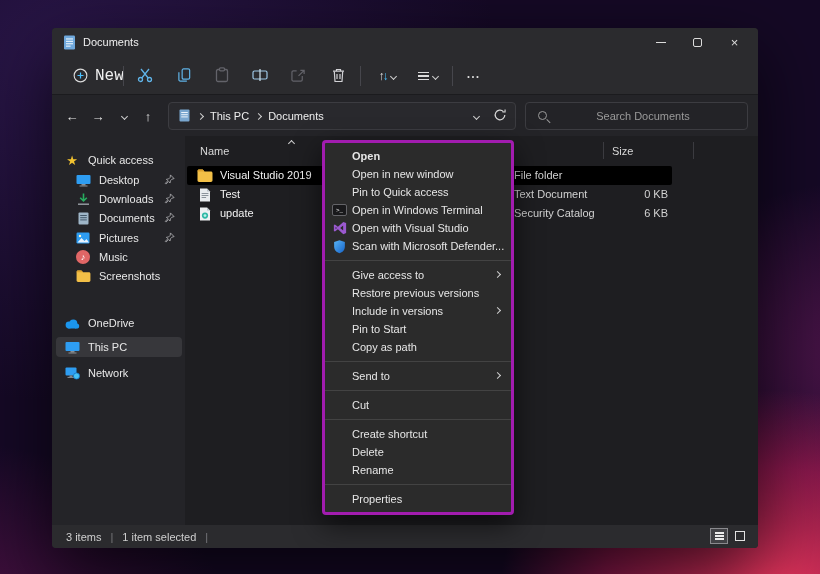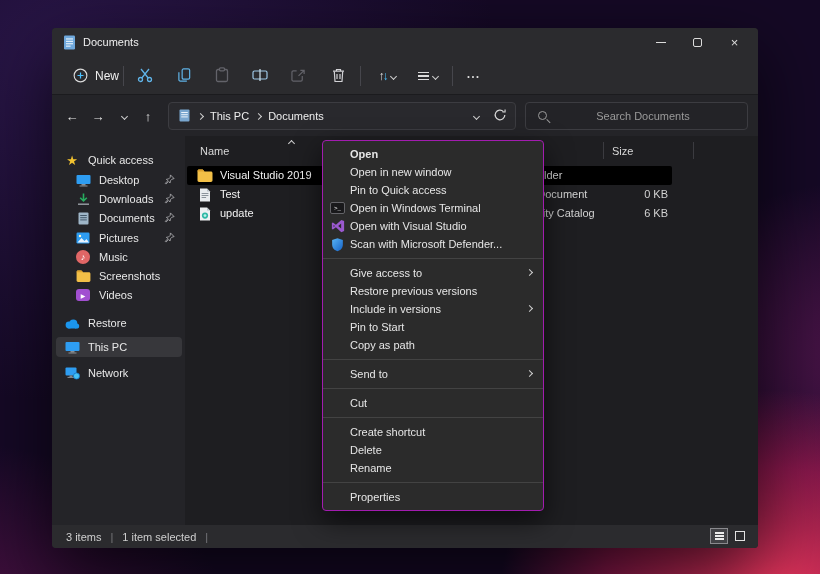--- a/index.html
+++ b/index.html
@@ -25,21 +25,21 @@
   .title-ico { position:absolute; left:11px; top:7px; }
   .title-text { position:absolute; left:31px; top:8px; font-size:11px; color:#f0f0f0; }
   .wincontrols { position:absolute; right:5px; top:0; height:28px; display:flex; }
   .wbtn { width:37px; height:28px; display:flex; align-items:center; justify-content:center; color:#dcdcdc; }
   .min-glyph { width:10px; height:1px; background:#dcdcdc; display:block; }
   .max-glyph { width:9px; height:9px; border:1px solid #dcdcdc; border-radius:2px; display:block; }
   .close-glyph { font-size:13px; line-height:1; }
   
   .toolbar { position:absolute; top:28px; left:0; right:0; height:39px; background:#2b2b2e; border-bottom:1px solid #1b1b1e; }
   .new-btn { position:absolute; left:12px; top:8px; height:24px; display:flex; align-items:center; gap:7px; padding:0 9px; border-radius:4px; }
-  .new-label { font-size:12px; color:#f0f0f0; }
+  .new-label { font-size:16px; color:#f0f0f0;font-family:Liberation Mono, monospace; }
   .tb-sep { position:absolute; width:1px; height:20px; background:#46464c; top:10px; }
   .tb-btn { position:absolute; top:8px; width:32px; height:24px; display:flex; align-items:center; justify-content:center; gap:4px; border-radius:4px; }
   .sort-glyphs { font-size:12px; letter-spacing:-2px; }
   .sort-up { color:#e0e0e0; } .sort-down { color:#4cc2ff; }
   .lines3 { display:flex; flex-direction:column; gap:2.4px; }
   .lines3 i { width:11px; height:1.4px; background:#dcdcdc; display:block; }
   .more-glyph { font-size:7px; letter-spacing:2px; color:#e0e0e0; }
   .chev { display:inline-block; width:5px; height:5px; border-right:1.2px solid #cfcfcf; border-bottom:1.2px solid #cfcfcf; }
   .chev.down  { transform:rotate(45deg); }
   .chev.right { transform:rotate(-45deg); }
@@ -76,21 +76,21 @@
   .col-size { position:absolute; left:427px; top:9px; }
   .hdr-sort { position:absolute; left:104px; top:5px; }
   .hdr-sep { position:absolute; top:6px; width:1px; height:17px; background:#3b3b40; }
   .frow { position:absolute; left:2px; width:485px; height:19px; border-radius:2px; }
   .frow.selected { background:#000000; }
   .frow .fico { position:absolute; left:10px; top:3px; }
   .frow .fname { position:absolute; left:33px; top:3px; color:#f2f2f2; white-space:nowrap; }
   .frow .ftype { position:absolute; left:327px; top:3px; color:#d2d2d2; white-space:nowrap; }
   .frow .fsize { position:absolute; right:4px; top:3px; width:80px; text-align:right; color:#d2d2d2; }
   
-  .context-menu { position:absolute; left:270px; top:112px; width:222px; background:#2b2b2b; border:1px solid #a21caf; border-radius:4px; box-shadow:0 10px 28px rgba(0,0,0,0.6); padding:4px 0; z-index:10; }
+  .context-menu { position:absolute; left:270px; top:112px; width:192px; background:#2b2b2b; border:3px solid #a21caf; border-radius:4px; box-shadow:0 10px 28px rgba(0,0,0,0.6); padding:4px 0; z-index:10; }
   .menu-item { position:relative; height:18px; display:flex; align-items:center; padding:0 10px 0 27px; color:#e6e6e6; white-space:nowrap; }
   .menu-item.bold { font-weight:bold; }
   .menu-item .mi-ico { position:absolute; left:6px; top:1px; width:17px; height:16px; display:flex; align-items:center; justify-content:center; }
   .menu-item .sub { position:absolute; right:11px; top:6px; }
   .menu-sep { height:1px; background:#434343; margin:5px 0; }
   .term-ico { width:15px; height:12px; background:#19191b; border:1px solid #646468; border-radius:2px; color:#fff; font-family:"Liberation Mono",monospace; font-size:6px; display:flex; align-items:center; justify-content:center; }
   
   .statusbar { position:absolute; left:0; right:0; bottom:0; height:23px; background:#2b2b2e; display:flex; align-items:center; color:#cfcfcf; padding-left:14px; }
   .sb-sep { color:#77777b; margin:0 9px; }
   .sb-views { position:absolute; right:9px; top:3px; display:flex; gap:3px; }
@@ -303,38 +303,32 @@
     </div>
     <div class="side-item lvl1" style="top:130px">
       <span class="ico">
             <svg width="15" height="12" viewBox="0 0 16 13">
               <path d="M.5 2.2C.5 1.3 1.2.6 2.1.6h3.6l1.8 1.9h6.4c.9 0 1.6.7 1.6 1.6v7.2c0 .9-.7 1.6-1.6 1.6H2.1c-.9 0-1.6-.7-1.6-1.6Z" fill="#f2bf47"></path>
               <path d="M.5 2.2C.5 1.3 1.2.6 2.1.6h3.6l1.8 1.9H.5Z" fill="#dca12f"></path>
             </svg>
           </span>
       <span class="lbl">Screenshots</span>
     </div>
-    <div class="side-item lvl1" style="top:149px">
-      <span class="ico">
-            <span class="video-ico">▶</span>
-          </span>
-      <span class="lbl">Videos</span>
-    </div>
     <div class="side-item lvl0" style="top:177px">
       <span class="ico">
             <svg width="16" height="11" viewBox="0 0 16 11">
               <g fill="#1b96ee">
                 <circle cx="5" cy="7" r="3.4"></circle>
                 <circle cx="9.3" cy="5.6" r="4"></circle>
                 <circle cx="12.6" cy="8" r="2.6"></circle>
                 <rect x="3" y="7" width="10.5" height="3.5" rx="1.7"></rect>
               </g>
             </svg>
           </span>
-      <span class="lbl">Restore</span>
+      <span class="lbl">OneDrive</span>
     </div>
     <div class="side-item lvl0 selected" style="top:201px">
       <span class="ico">
             <svg width="15" height="13" viewBox="0 0 15 13">
               <rect x="0.5" y="1" width="14" height="9" rx="1" fill="#2e9df2"></rect>
               <rect x="5.5" y="10" width="4" height="1.5" fill="#8a8f94"></rect>
               <rect x="3.5" y="11.5" width="8" height="1" fill="#8a8f94"></rect>
             </svg>
           </span>
       <span class="lbl">This PC</span>

